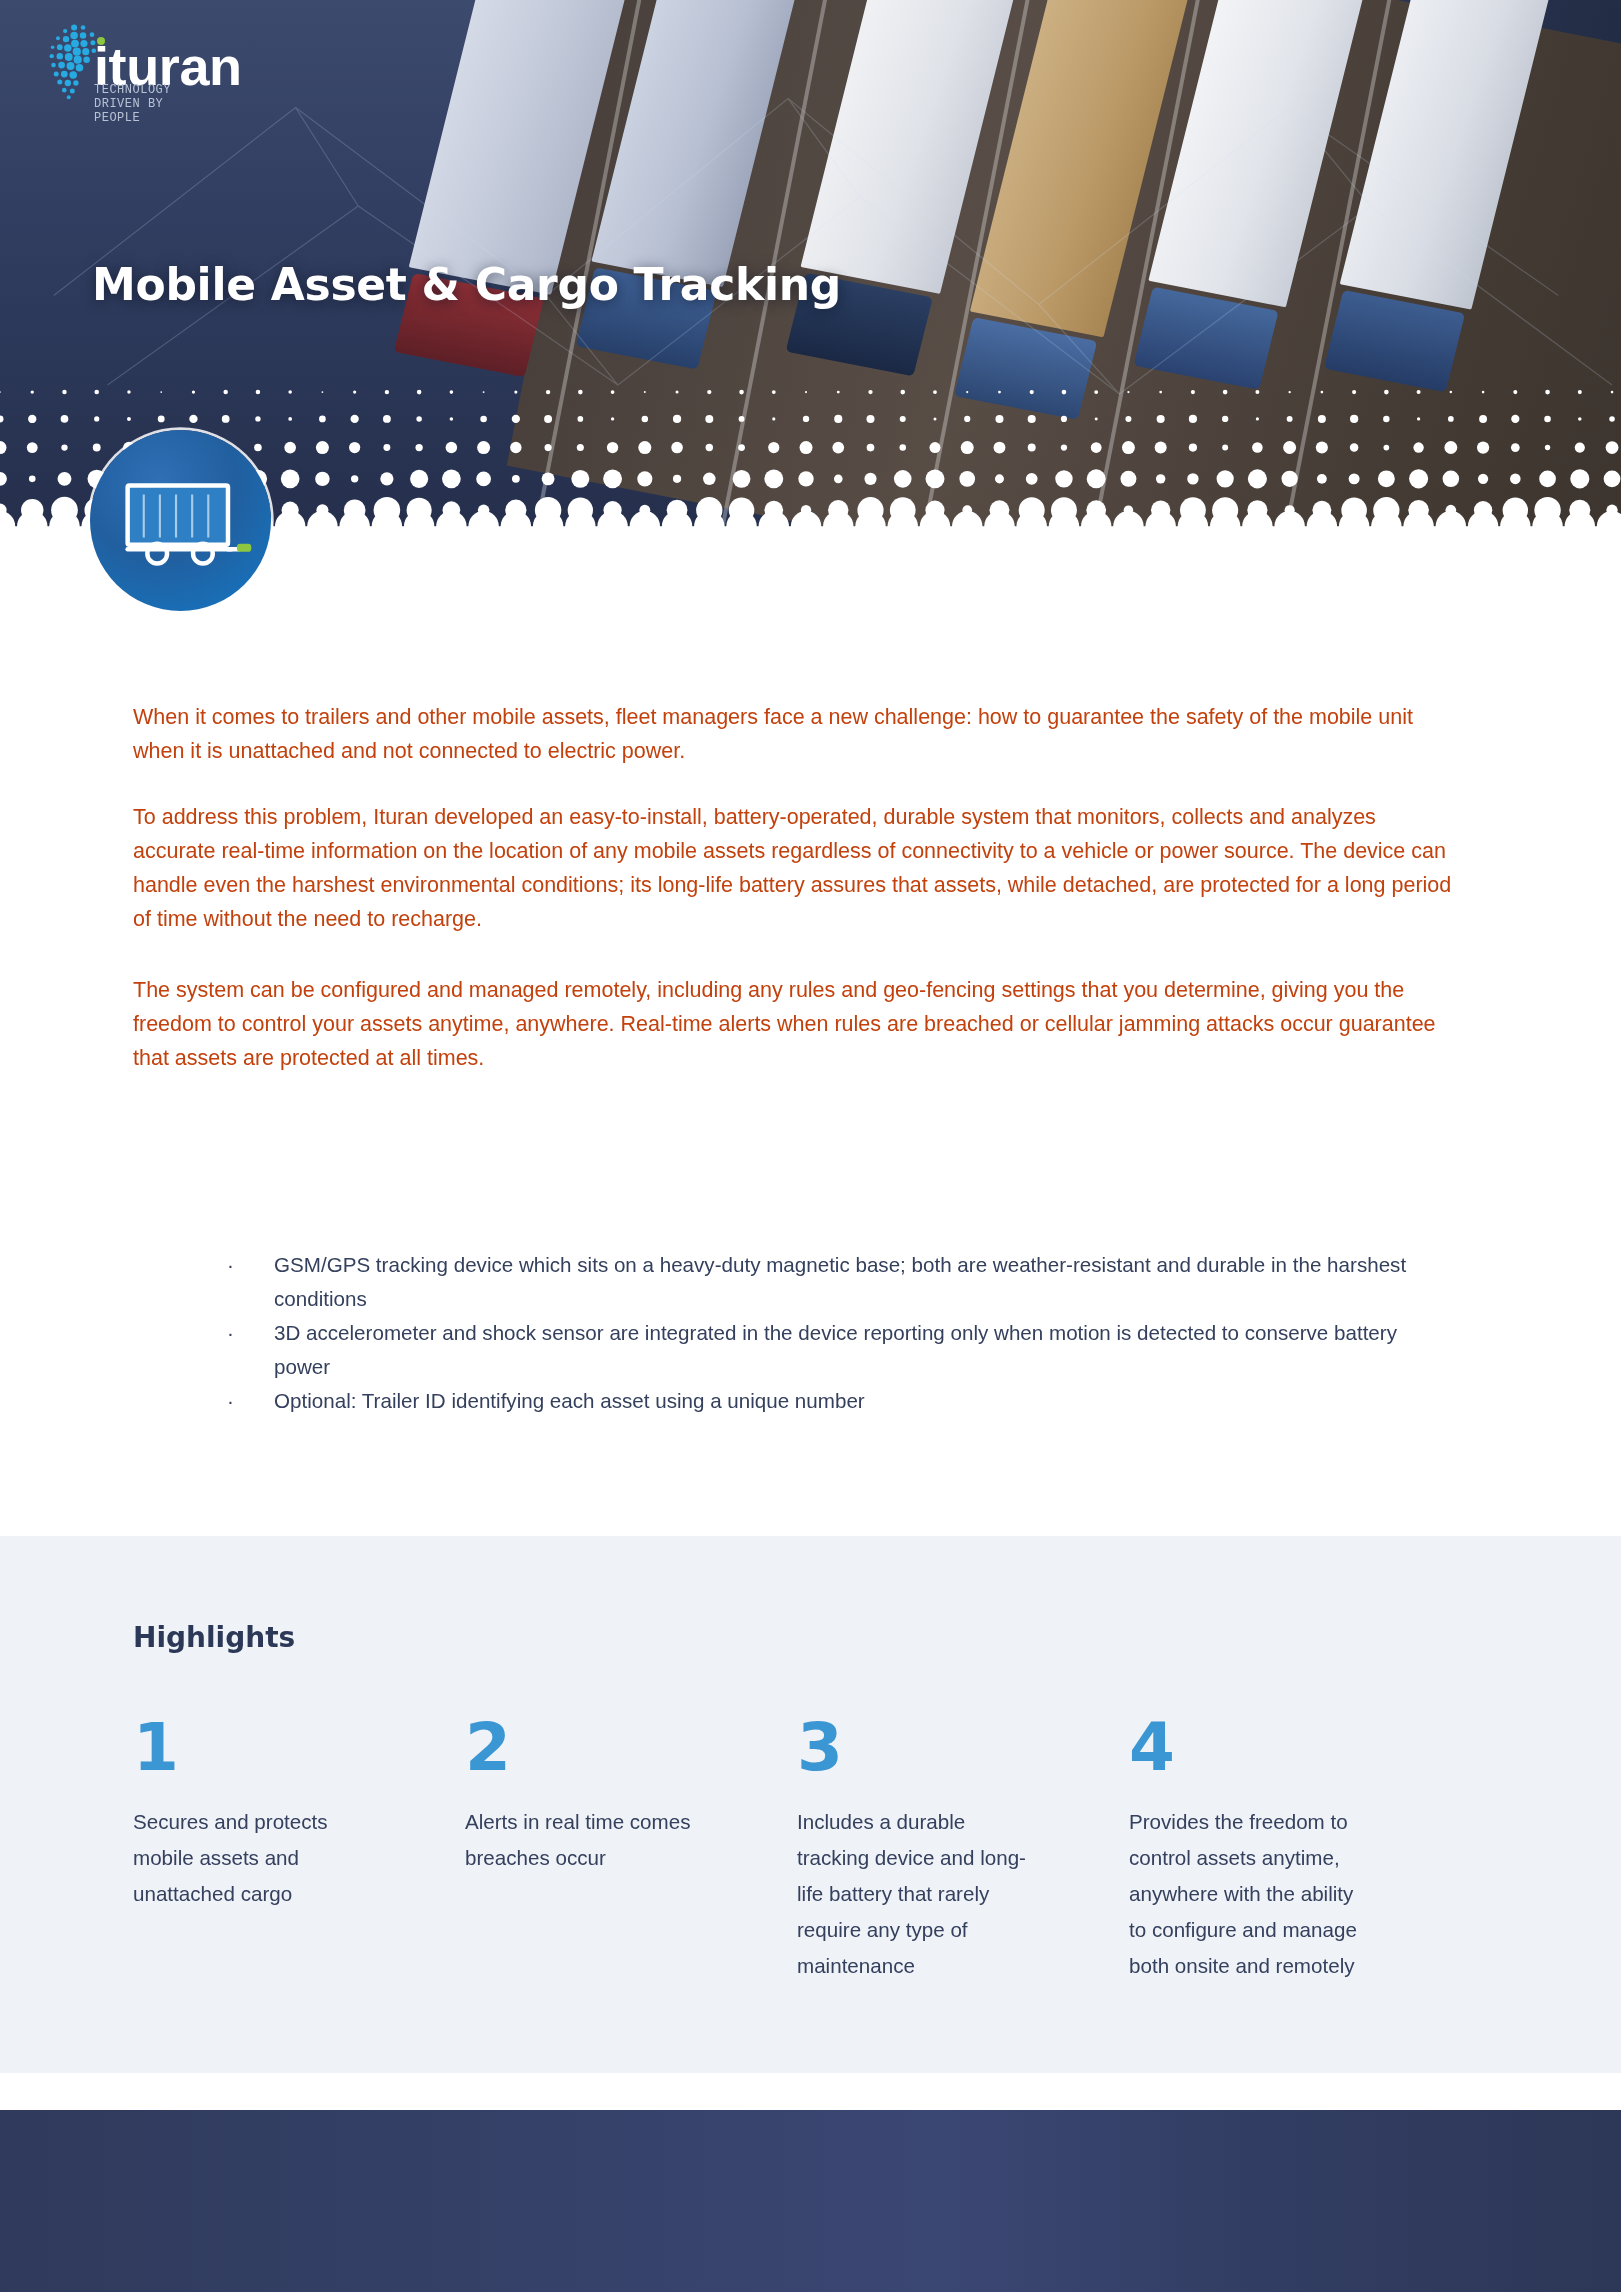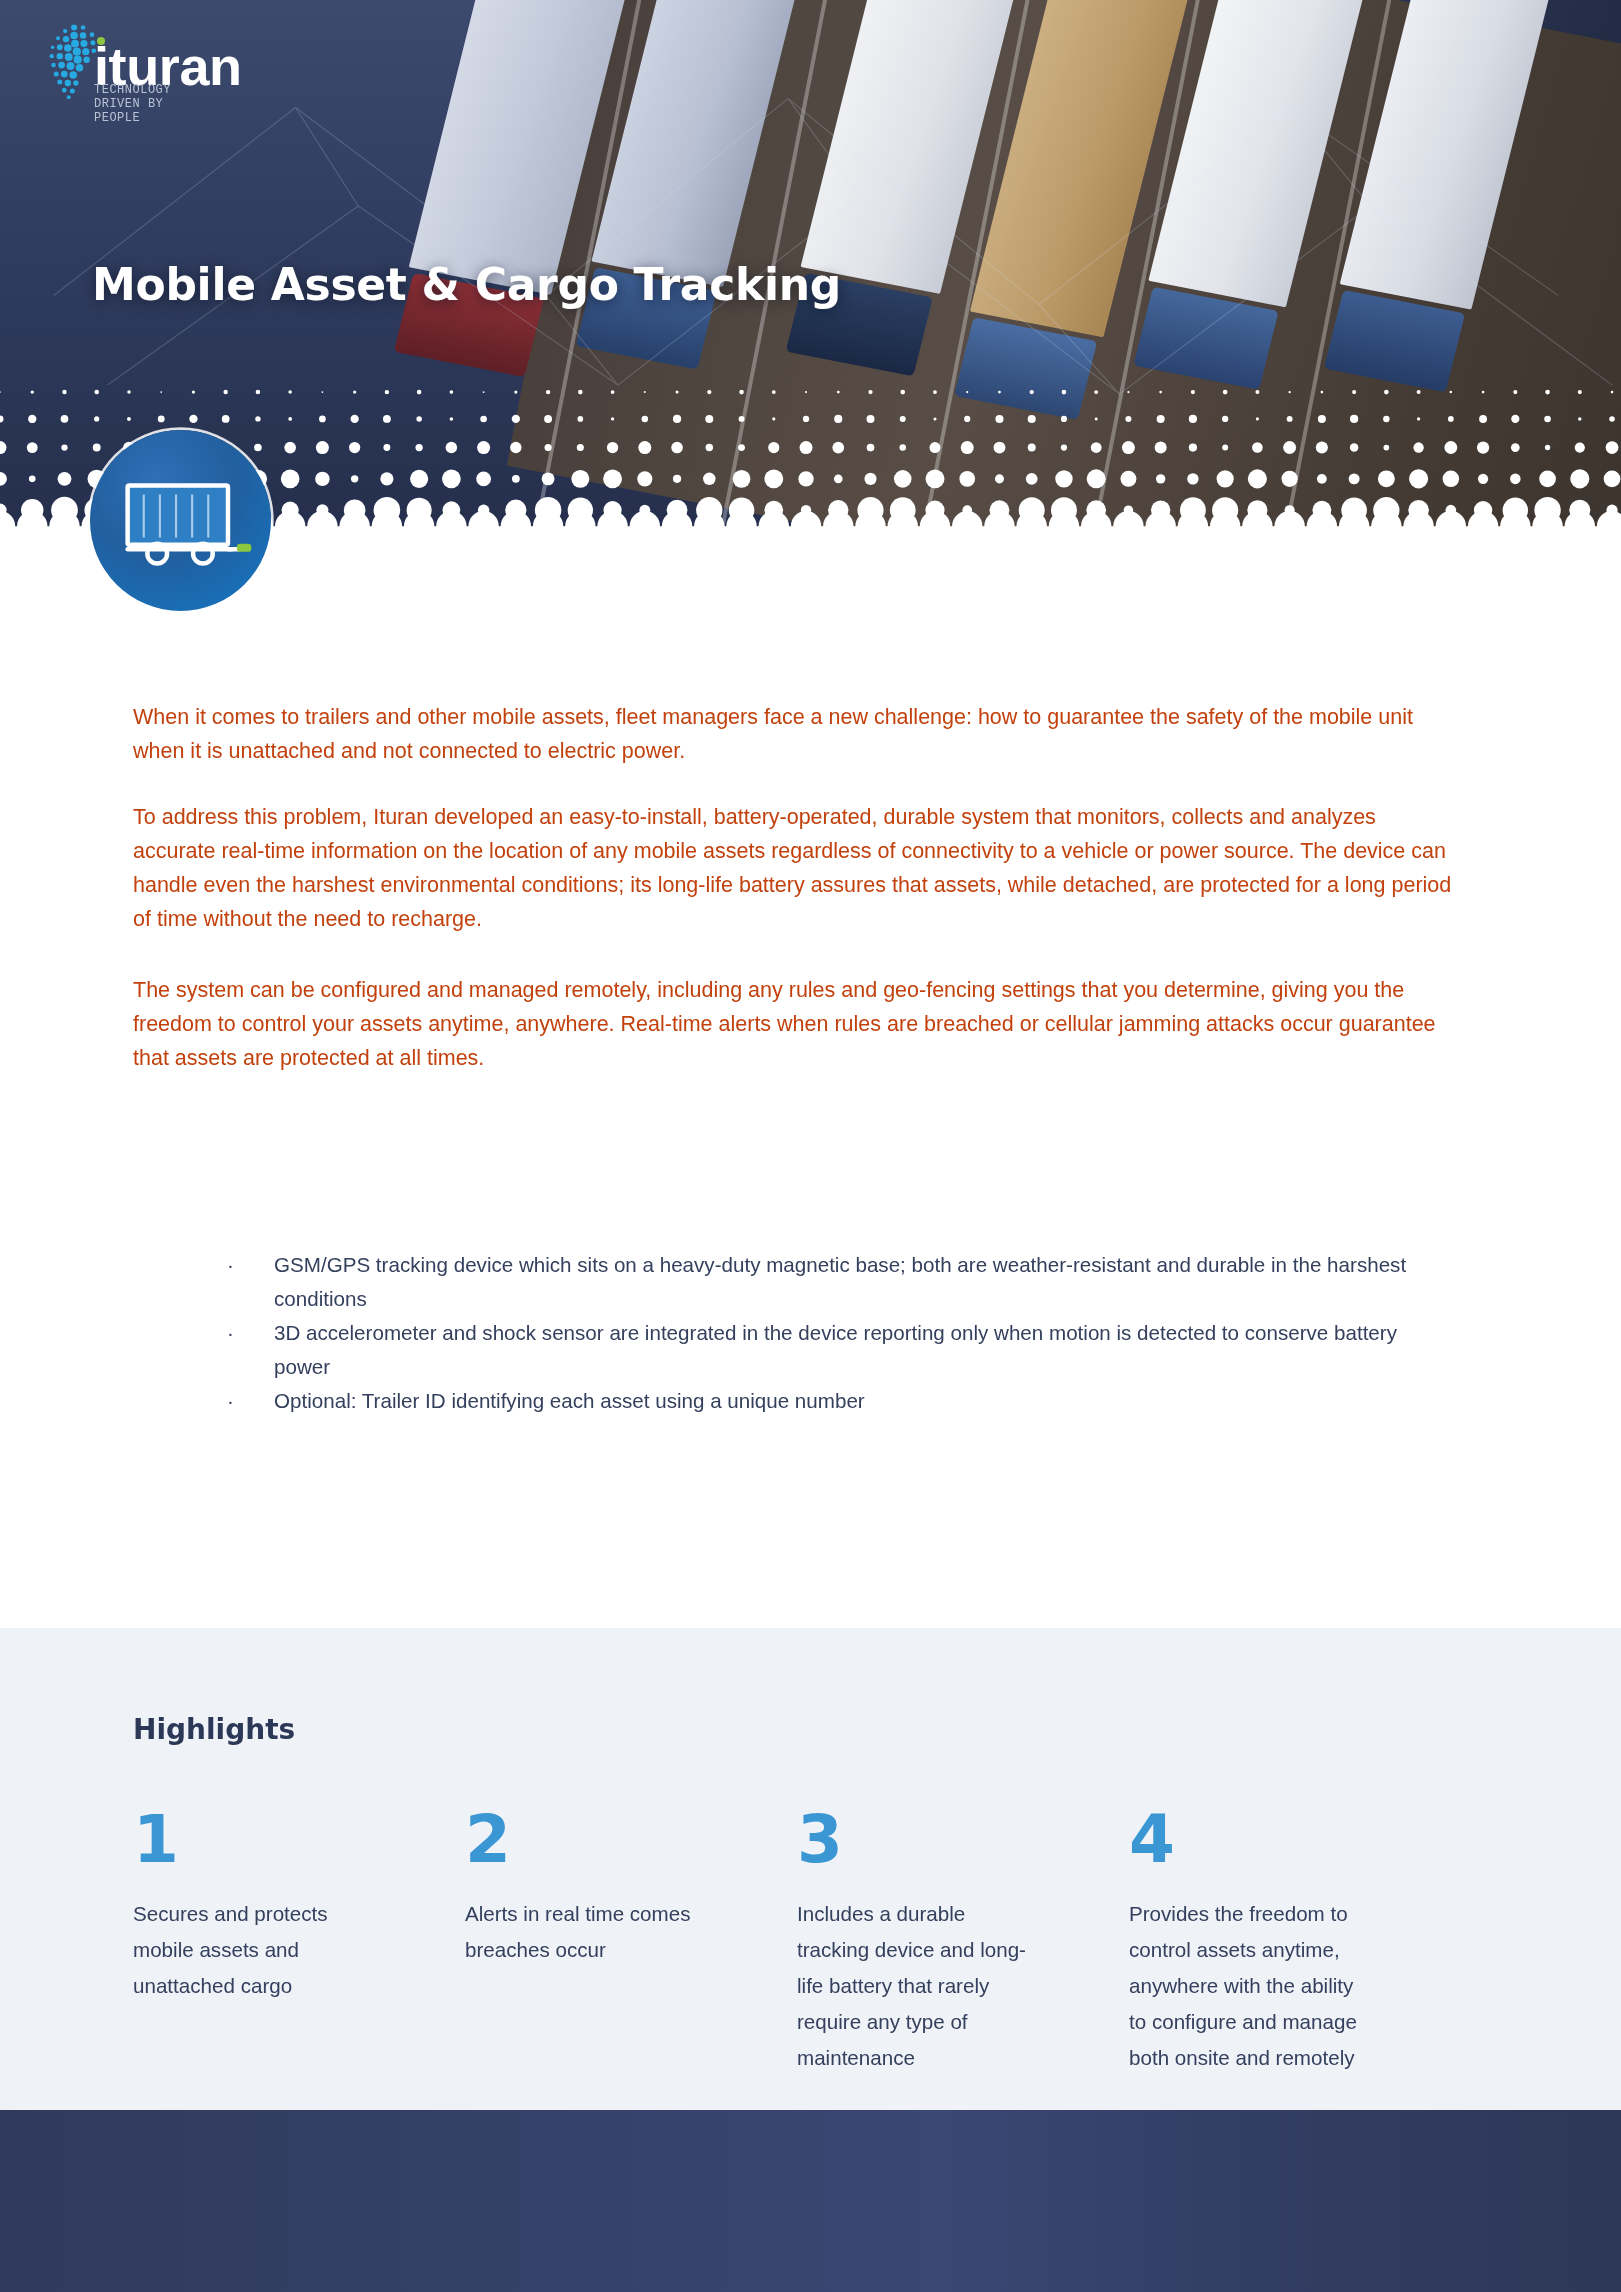--- a/index.html
+++ b/index.html
@@ -167,21 +167,21 @@
     flex: 0 0 47px;
     color: #34405d;
     font-size: 20.6px;
     line-height: 34px;
   }
   .bullet-text { flex: 1; }
 
   
   .highlights {
     position: absolute;
-    top: 1628px; left: 0;
+    top: 1536px; left: 0;
     width: 1621px;
     height: 537px;
     background: #eff2f7;
   }
   .highlights-title {
     position: absolute;
     top: 85px; left: 133px;
     font-size: 28px;
     font-weight: 700;
     color: #2c3857;

